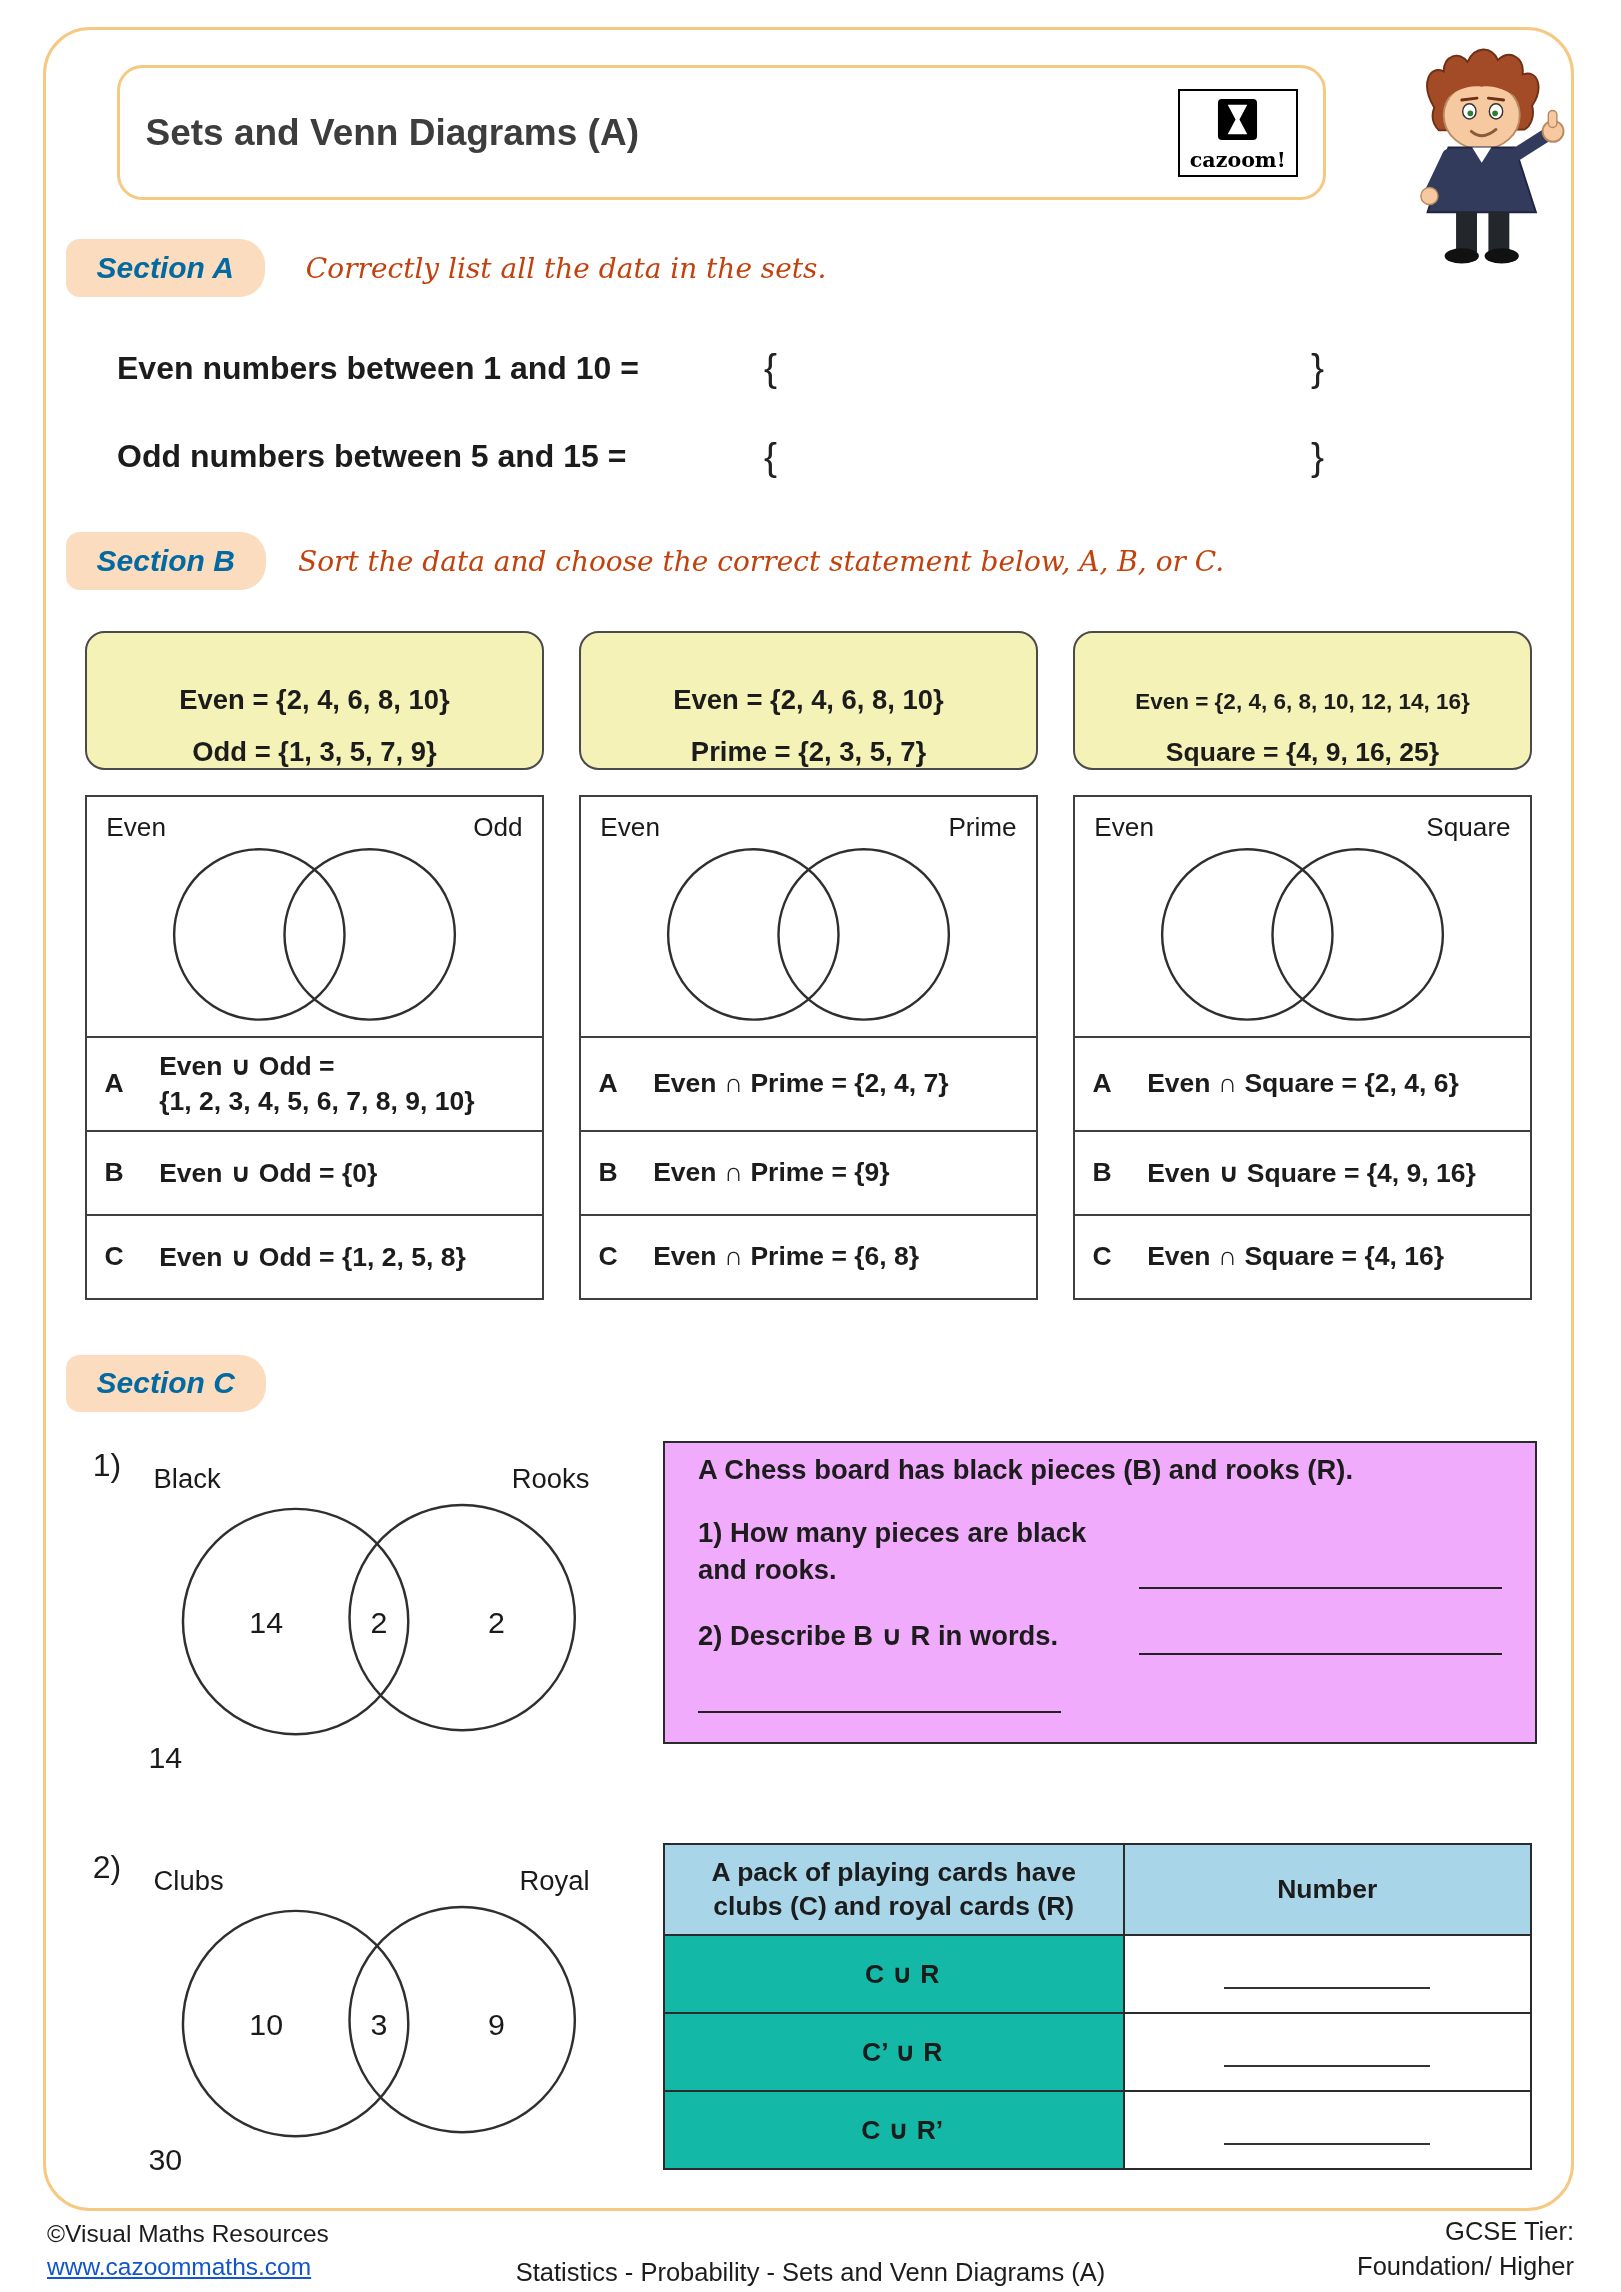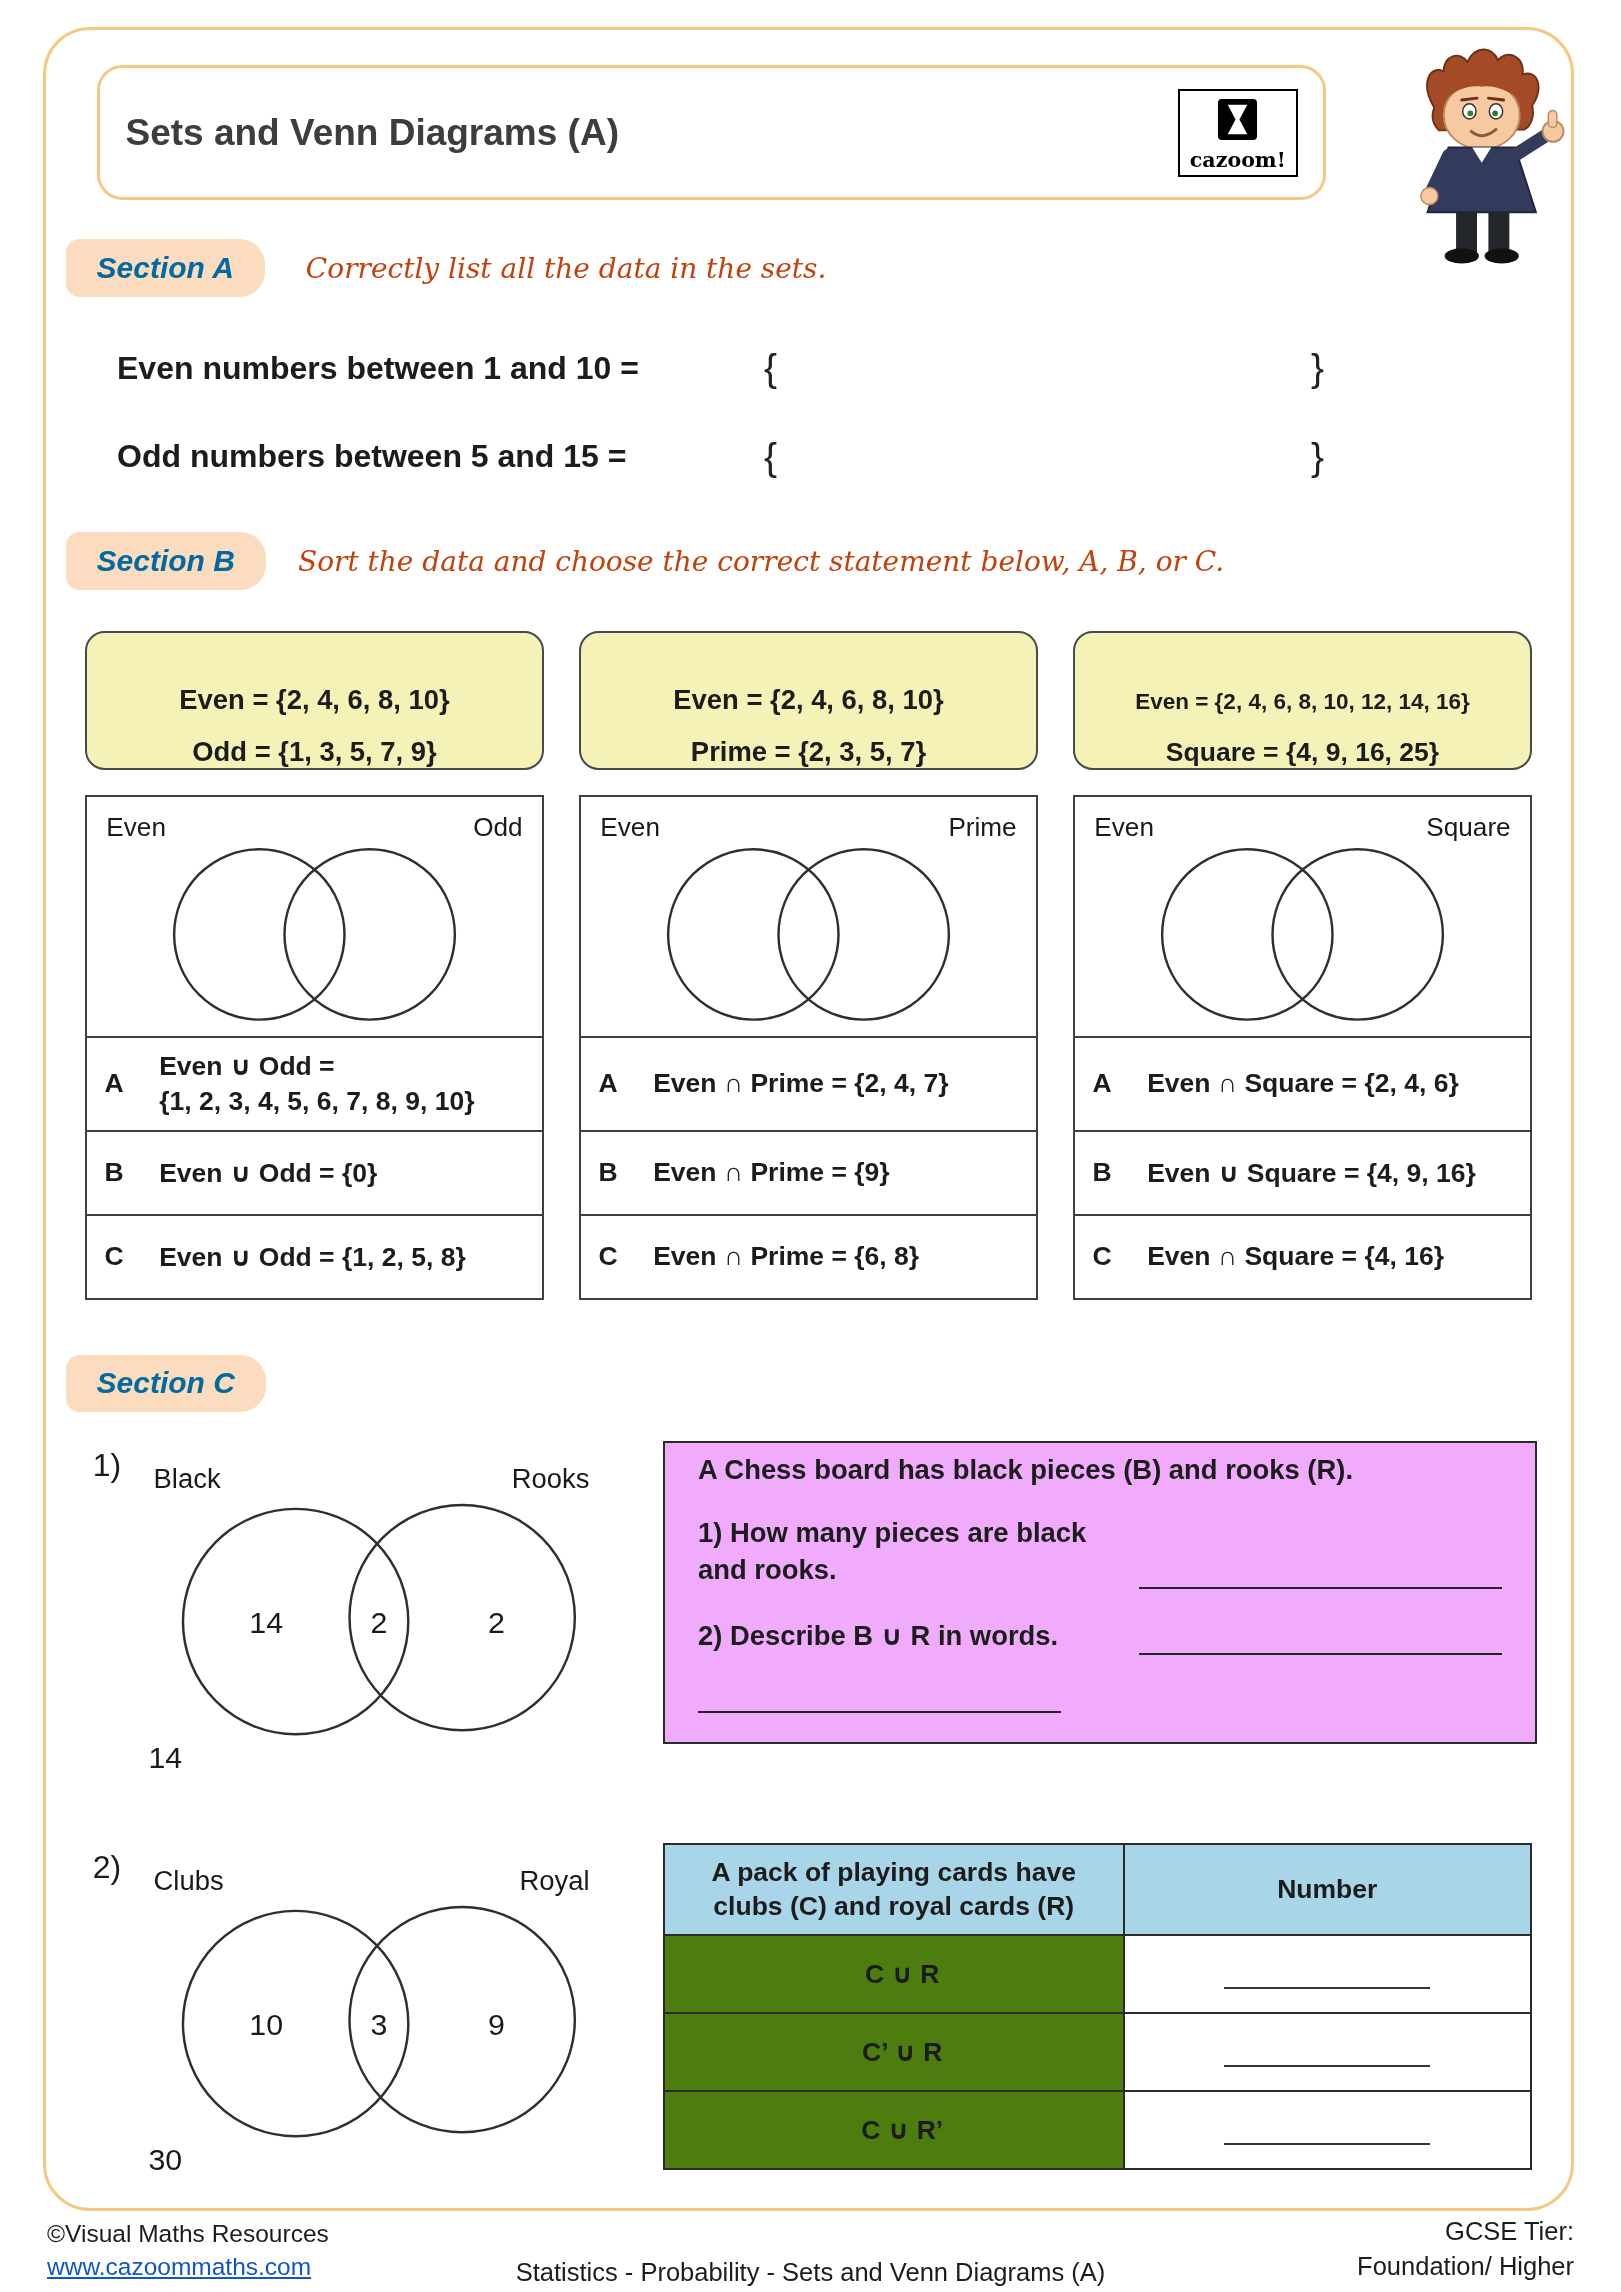--- a/index.html
+++ b/index.html
@@ -9,21 +9,21 @@
     font-family:"Liberation Sans","DejaVu Sans",sans-serif; color:#1c1c1c;
     overflow:hidden;
   }
   .page-frame {
     position:absolute; left:43px; top:27.4px; width:1531px; height:2184px;
     border:3.9px solid #F6C983; border-radius:47px;
   }
   
   .header-box {
     display:flex; justify-content:space-between; align-items:center;
-    margin:35px 245px 0 51px; border:3.9px solid #F6C983; border-radius:25.5px;
+    margin:35px 245px 0 71px; border:3.9px solid #F6C983; border-radius:25.5px;
     padding:11.8px 25.5px; min-height:135px;
   }
   .page-title { font-size:37px; font-weight:bold; color:#3d3d3d; }
   .logo-box { border:2.9px solid #000; padding:5.9px 9.8px 2.9px; text-align:center; background:#fff; }
   .logo-text { font-family:"DejaVu Serif","Liberation Serif",serif; font-weight:bold; font-size:20.6px; color:#000; margin-top:2px; }
   .mascot { position:absolute; top:41px; right:39px; }
   
   .section-row { display:flex; align-items:center; gap:41px; margin:39px 0 0 19.6px; }
   .section-chip {
     display:inline-block; background:#FBDCBE; border-radius:13.7px 25.5px 25.5px 13.7px;
@@ -64,21 +64,21 @@
   .chess-box { flex:1; border:2.9px solid #2b2b2b; background:#f0abfc; padding:11px 33px 29px; }
   .chess-title { font-weight:bold; font-size:27.4px; margin-bottom:13.7px; }
   .prompt-row { display:flex; justify-content:space-between; align-items:flex-end; margin-top:29px; }
   .p-text { width:441px; font-weight:bold; font-size:27.4px; line-height:1.35; }
   .ans-line { width:363px; height:29px; border-bottom:2px solid #222; flex:none; }
   
   .cards-table { flex:1; border-collapse:collapse; }
   .cards-table td { border:2.9px solid #2b2b2b; font-weight:bold; font-size:26.5px; text-align:center; vertical-align:middle; }
   .th-left  { background:#A9D5E9; width:53%; padding:9.8px 25.5px; height:90px; line-height:1.3; }
   .th-right { background:#A9D5E9; height:90px; }
-  .cell-label { background:#4d7c0f; height:78px;padding-left:18px; }
+  .cell-label { background:#14b8a6; height:78px;padding-left:18px; }
   .cell-answer { background:#ffffff; height:78px; }
   .num-line { width:206px; height:25.5px; border-bottom:2px solid #333; margin:5.9px auto 0; }
   
   .footer { position:absolute; left:47px; right:47px; bottom:5.9px; height:71px; font-size:24.5px; color:#1c1c1c; }
   .f-left { position:absolute; left:0; bottom:3.9px; line-height:1.35; }
   .f-center { position:absolute; left:50%; transform:translateX(-50%); bottom:0; font-size:25.5px; }
   .f-right { position:absolute; right:0; bottom:3.9px; text-align:right; line-height:1.35; font-size:25.5px; }
   .site-link { color:#1155CC; text-decoration:underline; cursor:pointer; }
 </style>
 </head>

